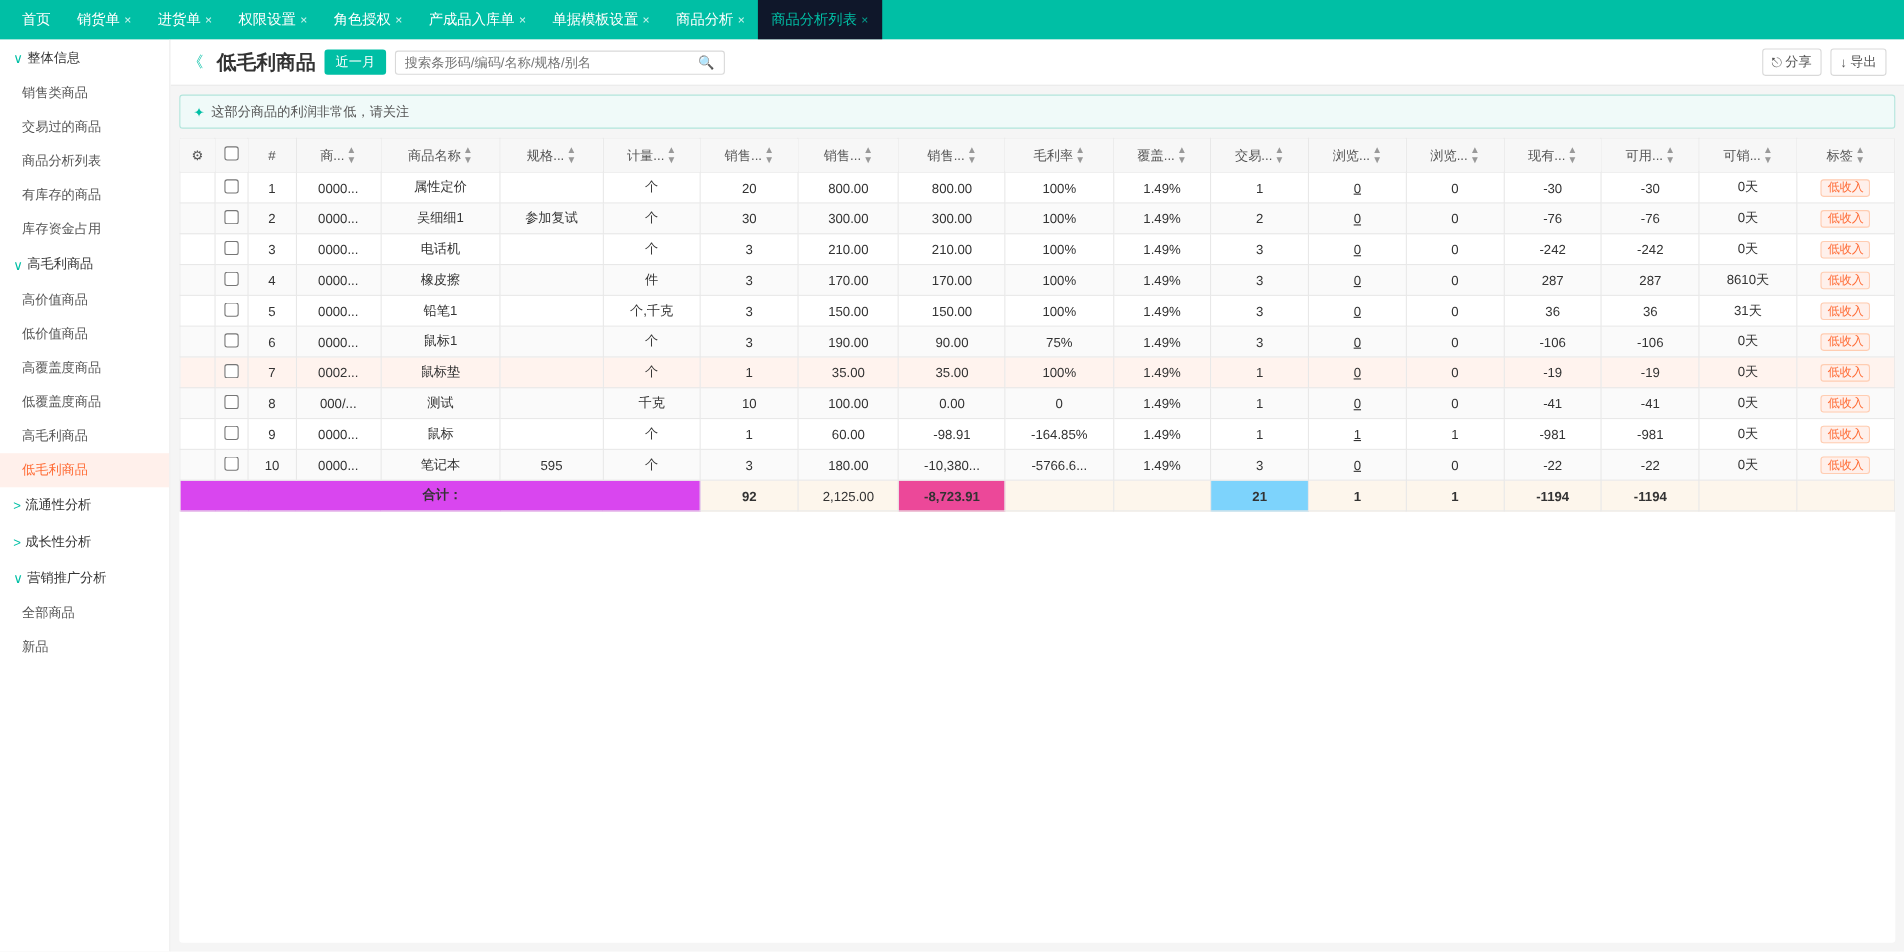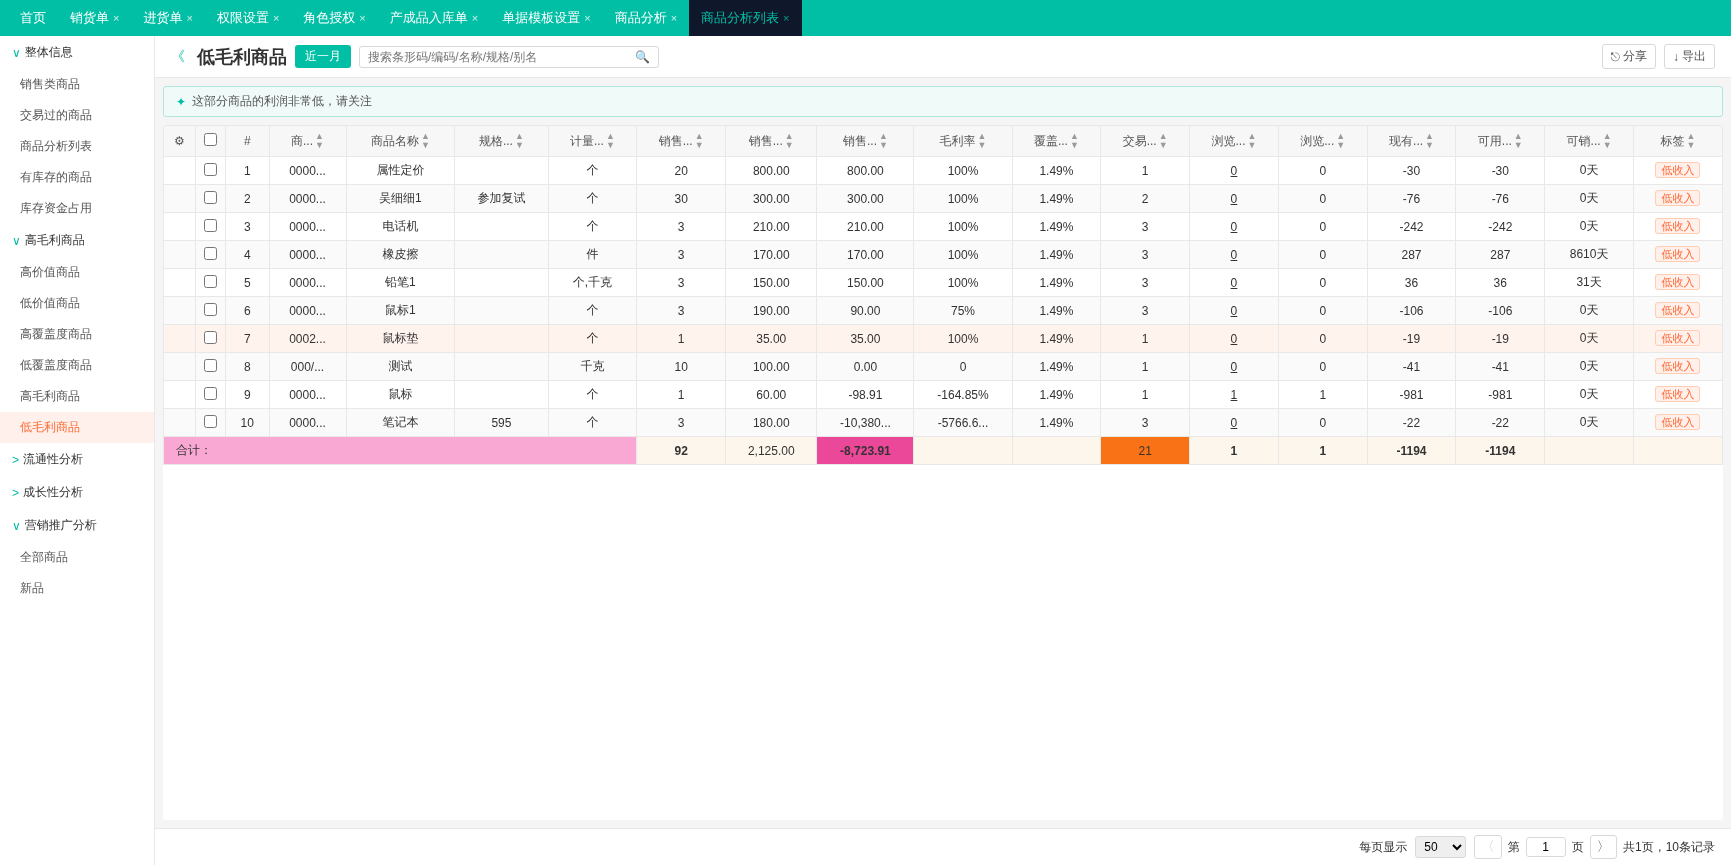--- a/index.html
+++ b/index.html
@@ -528,49 +528,33 @@
       <td><span class="underline-link">0</span></td>
       <td>0</td>
       <td class="red-text">-22</td>
       <td class="red-text">-22</td>
       <td class="orange-text">0天</td>
       <td><span class="tag-badge">低收入</span></td>
     </tr>
           </tbody>
         <tfoot>
           <tr style="background:#fdf6ec;">
-            <td colspan="7" style="text-align:left; font-weight:normal; padding-left:12px; background:#f9a8d4;">合计：</td>
+            <td colspan="7" style="text-align:center; font-weight:bold; padding-left:12px; background:#d946ef;">合计：</td>
             <td style="font-weight:bold; background:#fdf6ec;">92</td>
             <td style="font-weight:normal; background:#fdf6ec;">2,125.00</td>
             <td style="font-weight:bold; background:#ec4899;" class="red-text">-8,723.91</td>
             <td style="background:#fdf6ec;"></td>
             <td style="background:#fdf6ec;"></td>
-            <td style="font-weight:normal; background:#f97316;">21</td>
+            <td style="font-weight:bold; background:#7dd3fc;">21</td>
             <td style="font-weight:bold; background:#fdf6ec;">1</td>
             <td style="font-weight:bold; background:#fdf6ec;">1</td>
             <td style="font-weight:bold; background:#fdf6ec;">-1194</td>
             <td style="font-weight:bold; background:#fdf6ec;">-1194</td>
             <td style="background:#fdf6ec;"></td>
             <td style="background:#fdf6ec;"></td>
           </tr>
         </tfoot>
       </table>
     </div>
 
-    <div class="bottom-bar">
-      <span>每页显示</span>
-      <select class="page-size-select">
-        <option value="50">50</option>
-        <option value="100">100</option>
-        <option value="200">200</option>
-      </select>
-      <div class="pagination">
-        <button class="page-btn" disabled="">〈</button>
-        <span>第</span>
-        <input type="text" class="page-input" value="1" style="">
-        <span>页</span>
-        <button class="page-btn">〉</button>
-        <span>共1页，10条记录</span>
-      </div>
-    </div>
 
   </div>
 </div>
 
 </body></html>

